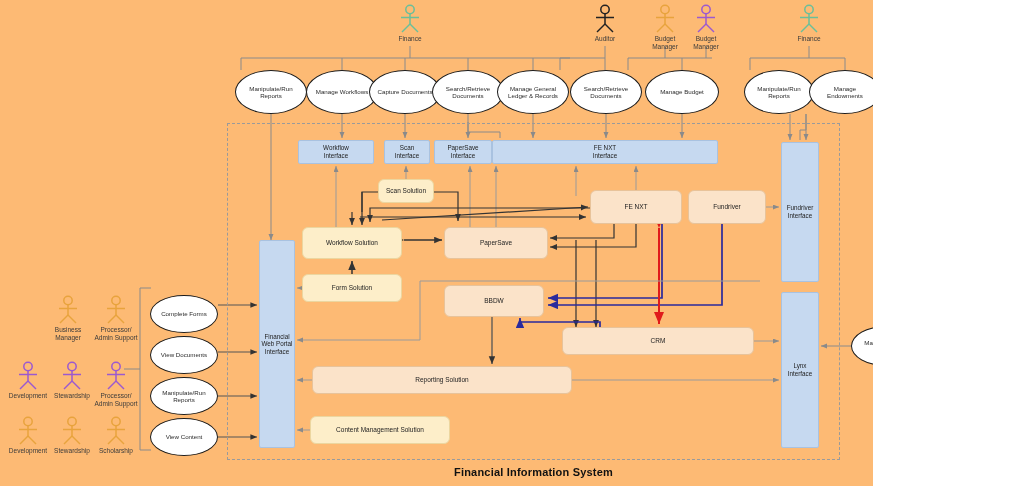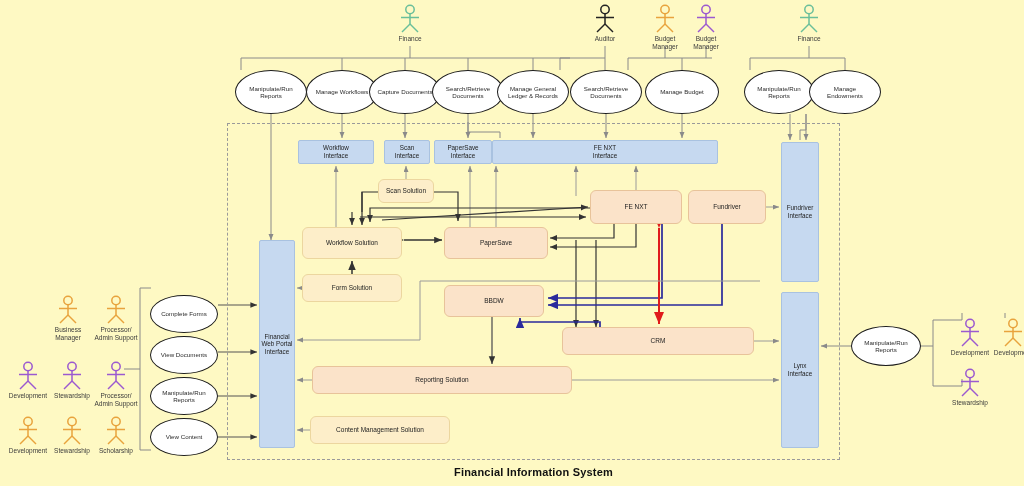--- a/index.html
+++ b/index.html
@@ -1,18 +1,18 @@
 <!DOCTYPE html>
 <html><head>
 <meta charset="utf-8">
 <title>Financial Information System Diagram</title>
 <style>
   html,body{margin:0;padding:0;background:#ffffff;}
   body{font-family:"Liberation Sans",sans-serif;}
-  #stage{position:relative;width:1024px;height:486px;overflow:hidden;background:#fef9c3;}
+  #stage{position:relative;width:873px;height:486px;overflow:hidden;background:#fdba74;}
   svg#wires{position:absolute;left:0;top:0;width:1024px;height:486px;pointer-events:none;}
 
   .actor{position:absolute;width:56px;text-align:center;}
   .actor .fig{width:56px;height:30px;display:block;}
   .actor .nm{font-size:6.5px;line-height:7.5px;color:#3b3b3b;margin-top:1px;white-space:pre-line;}
 
   .uc{position:absolute;border:1.3px solid #1b1b1b;border-radius:50%;background:#fff;
       display:flex;align-items:center;justify-content:center;text-align:center;
       font-size:6.2px;line-height:7.4px;color:#2a2a2a;padding:0 4px;box-sizing:border-box;white-space:pre-line;}
 

